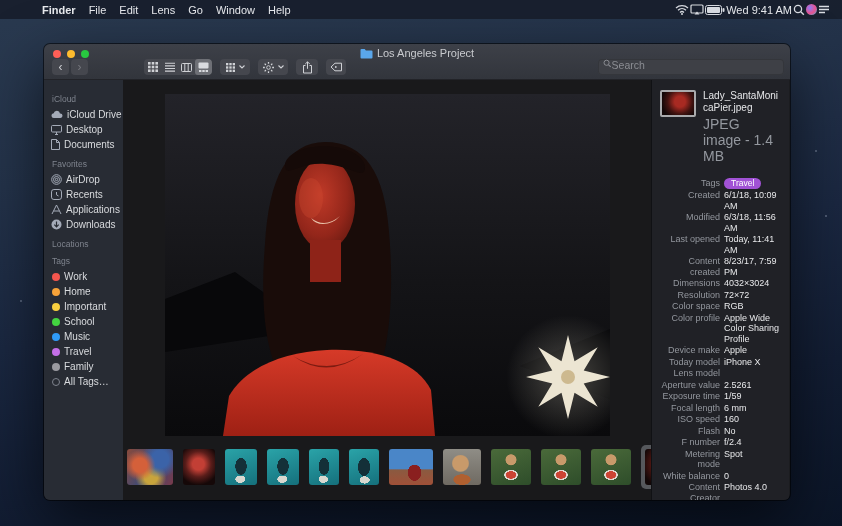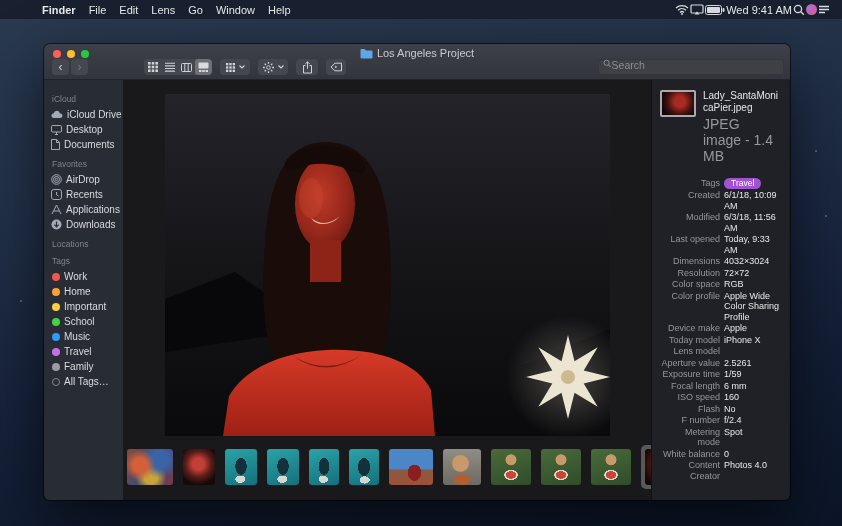--- a/index.html
+++ b/index.html
@@ -417,21 +417,25 @@
         <div class="mrow">
             <span class="mlabel">Created</span>
             <span class="mvalue">6/1/18, 10:09 AM</span>
           </div>
         <div class="mrow">
             <span class="mlabel">Modified</span>
             <span class="mvalue">6/3/18, 11:56 AM</span>
           </div>
         <div class="mrow">
             <span class="mlabel">Last opened</span>
-            <span class="mvalue">Today, 9:33 AM</span>
+            <span class="mvalue">Today, 11:41 AM</span>
+          </div>
+        <div class="mrow">
+            <span class="mlabel">Content created</span>
+            <span class="mvalue">8/23/17, 7:59 PM</span>
           </div>
         <div class="mrow">
             <span class="mlabel">Dimensions</span>
             <span class="mvalue">4032×3024</span>
           </div>
         <div class="mrow">
             <span class="mlabel">Resolution</span>
             <span class="mvalue">72×72</span>
           </div>
         <div class="mrow">

